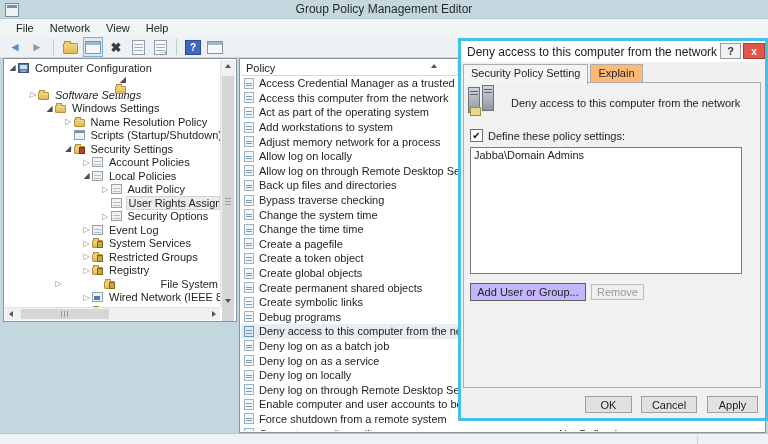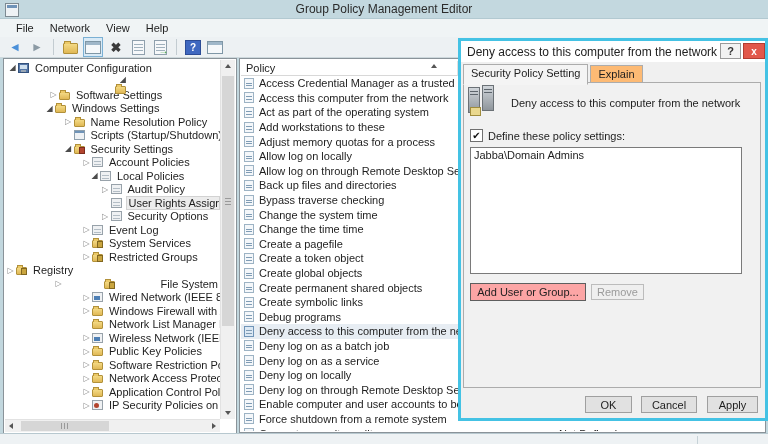--- a/index.html
+++ b/index.html
@@ -30,21 +30,21 @@
   .mini-win::before{content:"";position:absolute;left:0;right:0;top:0;height:3px;background:#9fb7c9}
   .mini-doc{width:11px;height:13px;background:#f6f8fa;border:1px solid #8fa0ad;position:relative}
   .mini-doc::before{content:"";position:absolute;left:1px;right:1px;top:2px;height:8px;
       background:repeating-linear-gradient(0deg,#9fb0bc 0 1px,transparent 1px 3px)}
   .mini-export::after{content:"\2192";position:absolute;right:-3px;bottom:-2px;color:#3d9e3d;font-weight:bold;font-size:10px}
   .mini-help{width:14px;height:13px;background:#3f68c0;border:1px solid #2c4c96;color:#fff;font-weight:bold;
              font-size:10px;display:flex;align-items:center;justify-content:center}
 
   
   .pane{background:#fff;border:1px solid #8a9399;box-sizing:border-box}
-  #tree-pane{left:3px;top:58px;width:234px;height:376px;overflow:hidden}
+  #tree-pane{left:3px;top:58px;width:234px;height:264px;overflow:hidden}
   #tree-body{position:absolute;left:1px;top:2px;right:16px;bottom:14px;overflow:hidden}
   .trow{height:13.5px;display:flex;align-items:center;white-space:nowrap}
   .expander{width:11px;flex:none;font-size:8px;color:#8a8a8a;text-align:center}
   .exp-expanded::before{content:"\25E2";color:#4b4b4b}
   .exp-collapsed::before{content:"\25B7"}
   .tlabel{padding:0 2px;overflow:hidden;text-overflow:clip}
   .trow.sel .tlabel{background:#ececec;border:1px solid #d2d2d2;padding:0 2px;margin:-1px 0}
 
   .ticon{width:11px;height:10px;display:inline-block;margin-right:4px;flex:none;position:relative;box-sizing:border-box}
   .ic-computer{background:#5577a8;border:1px solid #33517c}
@@ -102,37 +102,37 @@
   #status-div{position:absolute;left:697px;top:2px;width:1px;height:8px;background:#c6d2d7}
 
   
   #dialog{left:458px;top:38px;width:310px;height:383px;background:#f0f0f0;border:3px solid #44c2e4;box-sizing:border-box;z-index:5}
   #dlg-titlebar{position:absolute;left:0;top:0;right:0;height:21px;background:#fff;display:flex;align-items:center}
   #dlg-title{padding-left:6px;font-size:12px;color:#222;width:250px;overflow:hidden;white-space:nowrap}
   #dlg-help{position:absolute;left:259px;top:2px;width:21px;height:16px;background:#f2f2f2;border:1px solid #9a9a9a;
             display:flex;align-items:center;justify-content:center;font-weight:bold;font-size:11px;color:#333;box-sizing:border-box}
   #dlg-close{position:absolute;left:282px;top:2px;width:22px;height:16px;background:#e2574a;border:1px solid #b23c31;
              display:flex;align-items:center;justify-content:center;font-weight:bold;font-size:10px;color:#fff;box-sizing:border-box}
-  .tabs{position:absolute;left:2px;top:23px;display:flex;align-items:center}
+  .tabs{position:absolute;left:2px;top:23px;display:flex;align-items:flex-start}
   .tab{border:1px solid #acacac;background:#fdba74;padding:2px 7px;height:13px;margin-right:2px;position:relative}
   .tab.active{background:#f4f4f4;height:15px;border-bottom:1px solid #f4f4f4;z-index:2}
   #tab-page{position:absolute;left:2px;top:41px;width:298px;height:306px;border:1px solid #acacac;background:#f1f1f1;box-sizing:border-box}
 
   .srv-tower{position:absolute;width:12px;height:26px;background:linear-gradient(#d0d5da,#8f969c);border:1px solid #6b7176;box-sizing:border-box}
   .srv-tower::before{content:"";position:absolute;left:1px;right:1px;top:1px;height:6px;
       background:repeating-linear-gradient(0deg,#5d656c 0 1px,transparent 1px 3px)}
   #srv-pad{position:absolute;left:0;bottom:0;width:11px;height:9px;background:#ead88e;border:1px solid #a08c3c;box-sizing:border-box}
   #dlg-policy-name{position:absolute;left:47px;top:14px;width:240px}
   #dlg-check{position:absolute;left:6px;top:46px;width:13px;height:13px;background:#fff;border:1px solid #707070;box-sizing:border-box;
              display:flex;align-items:center;justify-content:center;font-size:10px;color:#111}
   #dlg-check-label{position:absolute;left:24px;top:47px}
   #dlg-listbox{position:absolute;left:6px;top:64px;width:272px;height:127px;background:#fff;border:1px solid #7a7a7a;box-sizing:border-box;padding:1px 3px}
   .member{height:13px}
   .dbtn{position:absolute;display:flex;align-items:center;justify-content:center;background:#e1e1e1;border:1px solid #9f9f9f;box-sizing:border-box}
-  #btn-add{left:6px;top:200px;width:116px;height:18px;background:#fca5a5;border:1px solid #5e5e5e}
+  #btn-add{left:6px;top:200px;width:116px;height:18px;background:#c4b5fd;border:1px solid #5e5e5e}
   #btn-remove{left:127px;top:201px;width:53px;height:16px;background:#efefef;border:1px solid #bcbcbc;color:#9b9b9b}
   #btn-ok{left:124px;top:355px;width:47px;height:17px}
   #btn-cancel{left:180px;top:355px;width:56px;height:17px}
   #btn-apply{left:246px;top:355px;width:51px;height:17px}
 </style>
 </head>
 <body>
 
 <div id="titlebar" class="abs">
   <span id="app-icon"></span>
@@ -183,21 +183,21 @@
       <div class="trow" style="padding-left: 2px;">
         <span class="expander exp-expanded"></span>
         <span class="ticon ic-computer"></span>
         <span class="tlabel">Computer Configuration</span>
       </div>
       <div class="trow" style="padding-left: 20.5px; flex-direction: column;">
         <span class="expander exp-expanded"></span>
         <span class="ticon ic-folder"></span>
         <span class="tlabel">Policies</span>
       </div>
-      <div class="trow" style="padding-left: 43px;">
+      <div class="trow" style="padding-left: 22px; font-style: italic;">
         <span class="expander exp-collapsed"></span>
         <span class="ticon ic-folder"></span>
         <span class="tlabel">Software Settings</span>
       </div>
       <div class="trow" style="padding-left: 39px;">
         <span class="expander exp-expanded"></span>
         <span class="ticon ic-folder"></span>
         <span class="tlabel">Windows Settings</span>
       </div>
       <div class="trow" style="padding-left: 57.5px;">
@@ -213,21 +213,21 @@
       <div class="trow" style="padding-left: 57.5px;">
         <span class="expander exp-expanded"></span>
         <span class="ticon ic-security"></span>
         <span class="tlabel">Security Settings</span>
       </div>
       <div class="trow" style="padding-left: 76px;">
         <span class="expander exp-collapsed"></span>
         <span class="ticon ic-table"></span>
         <span class="tlabel">Account Policies</span>
       </div>
-      <div class="trow" style="padding-left: 76px; margin-left: 8px;">
+      <div class="trow" style="padding-left: 76px;">
         <span class="expander exp-expanded"></span>
         <span class="ticon ic-table"></span>
         <span class="tlabel">Local Policies</span>
       </div>
       <div class="trow" style="padding-left: 94.5px;">
         <span class="expander exp-collapsed"></span>
         <span class="ticon ic-table"></span>
         <span class="tlabel">Audit Policy</span>
       </div>
       <div class="trow sel" style="padding-left: 94.5px;">
@@ -248,21 +248,21 @@
       <div class="trow" style="padding-left: 76px;">
         <span class="expander exp-collapsed"></span>
         <span class="ticon ic-folder-lock"></span>
         <span class="tlabel">System Services</span>
       </div>
       <div class="trow" style="padding-left: 76px;">
         <span class="expander exp-collapsed"></span>
         <span class="ticon ic-folder-lock"></span>
         <span class="tlabel">Restricted Groups</span>
       </div>
-      <div class="trow" style="">
+      <div class="trow" style="padding-left: 76px;">
         <span class="expander exp-collapsed"></span>
         <span class="ticon ic-folder-lock"></span>
         <span class="tlabel">Registry</span>
       </div>
       <div class="trow" style="padding-left: 48px; justify-content: space-between;">
         <span class="expander exp-collapsed"></span>
         <span class="ticon ic-folder-lock"></span>
         <span class="tlabel">File System</span>
       </div>
       <div class="trow" style="padding-left: 76px;">
@@ -345,25 +345,25 @@
       <div class="lrow">
         <span class="lic"></span>
         <span class="lname">Access this computer from the network</span>
       </div>
       <div class="lrow">
         <span class="lic"></span>
         <span class="lname">Act as part of the operating system</span>
       </div>
       <div class="lrow">
         <span class="lic"></span>
-        <span class="lname">Add workstations to these</span>
-      </div>
-      <div class="lrow">
-        <span class="lic"></span>
-        <span class="lname">Adjust memory quotas for a process</span>
+        <span class="lname">Add workstations to system</span>
+      </div>
+      <div class="lrow">
+        <span class="lic"></span>
+        <span class="lname">Adjust memory network for a process</span>
       </div>
       <div class="lrow">
         <span class="lic"></span>
         <span class="lname">Allow log on locally</span>
       </div>
       <div class="lrow">
         <span class="lic"></span>
         <span class="lname">Allow log on through Remote Desktop Services</span>
       </div>
       <div class="lrow">

